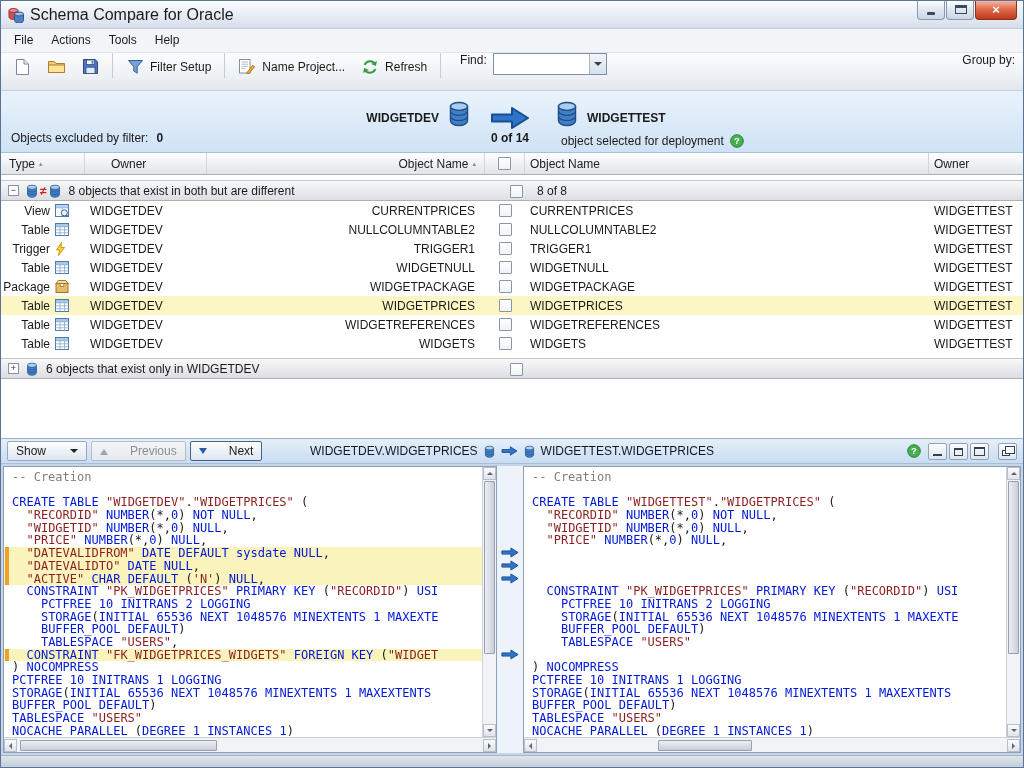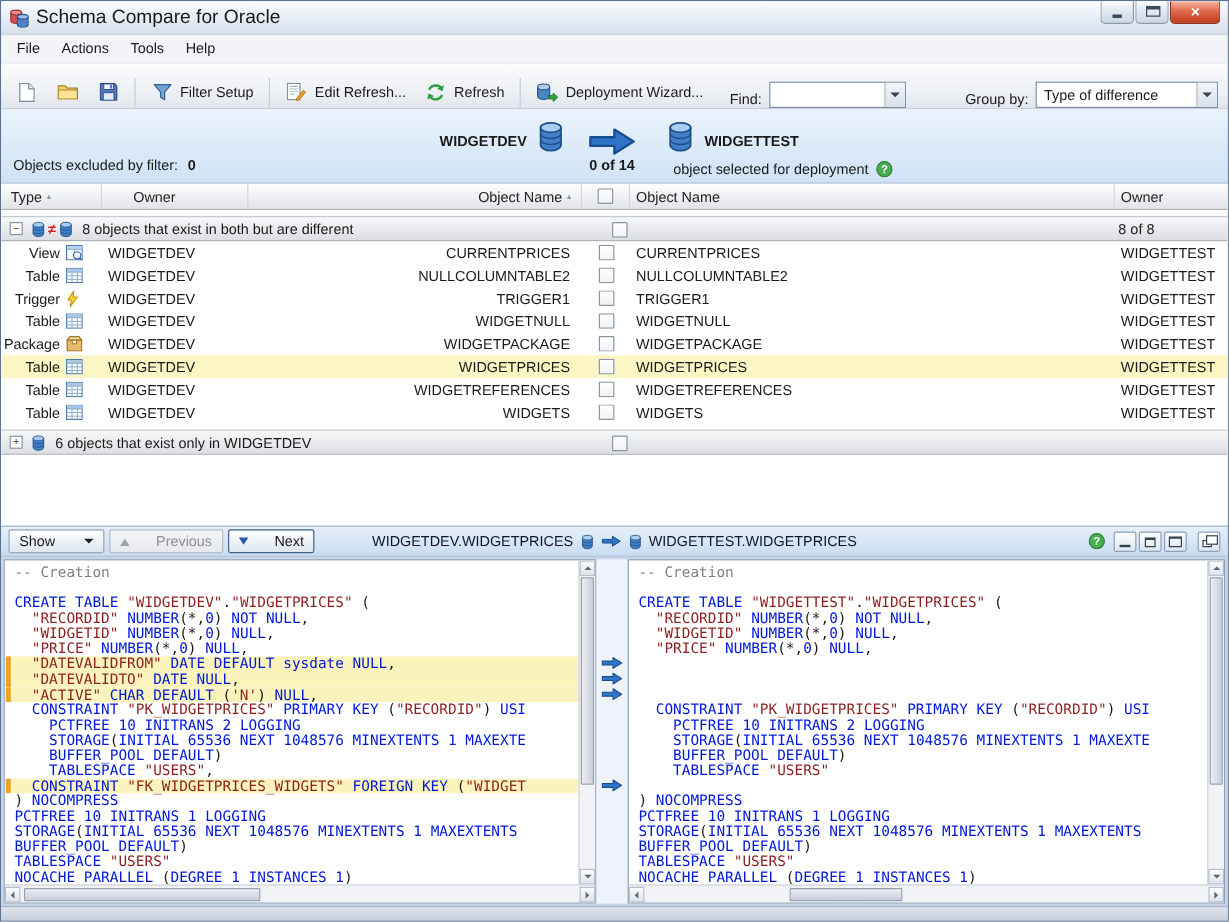--- a/index.html
+++ b/index.html
@@ -16,21 +16,21 @@
   .winbtn.close{width:42px;background:linear-gradient(#f6b7a4,#e06a4c 45%,#c03a1c);border-color:#8a3420}
   .glyph-min{position:absolute;left:9px;right:9px;bottom:4px;height:3px;background:#3a4a60;border-radius:1px}
   .glyph-max{position:absolute;left:8px;top:4px;width:12px;height:9px;border:1px solid #3a4a60;border-top-width:3px}
   .glyph-close{position:absolute;left:0;right:0;top:1px;text-align:center;color:#fff;font-weight:bold;font-size:13px}
 
   
   .menubar{flex:0 0 24px;display:flex;align-items:flex-start;background:#f2f4f8;border-bottom:1px solid #e2e6ec;padding-left:4px}
   .menu-item{padding:4px 9px}
 
   
-  .toolbar{flex:0 0 38px;display:flex;align-items:flex-end;background:linear-gradient(#fbfcfd,#eef1f5 60%,#e2e7ed);border-bottom:1px solid #c8cfd8;padding:0 8px 0 4px}
+  .toolbar{flex:0 0 38px;display:flex;align-items:flex-start;background:linear-gradient(#fbfcfd,#eef1f5 60%,#e2e7ed);border-bottom:1px solid #c8cfd8;padding:0 8px 0 4px}
   .tbtn{display:inline-flex;align-items:center;gap:6px;padding:5px 8px;border-radius:3px;white-space:nowrap}
   .ticon{display:inline-flex;width:18px;height:17px;align-items:center;justify-content:center}
   .tsep{width:1px;height:25px;background:#c4ccd6;margin:0 5px}
   .find-label{margin-left:14px}
   .spacer{flex:1}
   .combo{border:1px solid #7e90a8;background:#fff;display:flex;align-items:stretch;height:22px}
   .find-combo{width:114px;margin-left:6px}
   .groupby-combo{width:152px;margin-left:6px}
   .combo input{border:none;outline:none;flex:1;min-width:0;font:inherit;padding:2px 4px;background:transparent}
   .combo-text{flex:1;display:flex;align-items:center;padding:0 6px;white-space:nowrap;overflow:hidden}
@@ -67,21 +67,21 @@
   .c-check{width:40px}
   .c-objr{width:404px}
   .c-ownerr{flex:1}
   .grid-body{flex:1;background:#fff;overflow:hidden}
   .group-row{position:relative;height:21px;margin-top:5px;display:flex;align-items:center;background:linear-gradient(#f7f8f9,#dcdee2);border-top:1px solid #c6c9ce;border-bottom:1px solid #aeb2b8;padding-left:7px}
   .expander{width:11px;height:11px;border:1px solid #8594a8;background:#fff;font-size:9px;line-height:9px;text-align:center;margin-right:7px;color:#333;flex:0 0 11px}
   .g-icons{display:inline-flex;align-items:center;gap:1px;margin-right:8px}
   .neq{color:#d42020;font-weight:bold;font-size:12px;margin:0 1px}
   .g-label{white-space:nowrap}
   .g-check{position:absolute;left:509px;top:4px}
-  .g-count{position:absolute;left:557px;width:404px;text-align:right}
+  .g-count{position:absolute;left:536px;width:404px;text-align:left}
   .grid-row{height:19px;display:flex;align-items:center;background:#fff}
   .grid-row.sel{background:#fbf6c3}
   .cell{overflow:hidden;white-space:nowrap;display:flex;align-items:center}
   .cell.c-type{justify-content:flex-end;padding-right:16px;gap:5px}
   .cell.c-owner{padding-left:5px}
   .cell.c-objl{justify-content:flex-end;padding-right:10px}
   .cell.c-check{justify-content:center}
   .cell.c-objr,.cell.c-ownerr{padding-left:5px}
   .t-icon{display:inline-flex;width:14px}
   .checkbox{width:13px;height:13px;border:1px solid #8a96a8;background:linear-gradient(#ffffff,#f0f2f5);border-radius:1px;display:inline-block}
@@ -209,59 +209,43 @@
       </span>
     <span class="tsep"></span>
     <span class="tbtn">
         <span class="ticon">
           <svg width="16" height="15" viewBox="0 0 16 15">
             <rect x="0.5" y="0.5" width="10.5" height="13.5" fill="#fff" stroke="#8090a8"></rect>
             <path d="M2.5 3 H9 M2.5 5.2 H9 M2.5 7.4 H9 M2.5 9.6 H6.5" stroke="#a8b4c4" stroke-width="0.9"></path>
             <path d="M8.2 13.2 L13.8 6.2 L15.6 7.7 L10 14.6 L7.8 15 Z" fill="#f5a623" stroke="#ab6a10" stroke-width="0.8"></path>
           </svg>
         </span>
-        <span>Edit Refresh...</span>
+        <span>Name Project...</span>
       </span>
     <span class="tbtn">
         <span class="ticon">
           <svg width="16" height="16" viewBox="0 0 16 16">
             <path d="M13.4 5.4 A6 6 0 0 0 2.6 5.8" fill="none" stroke="#2f9e3f" stroke-width="2"></path>
             <path d="M15 2 L13.8 7 L9.2 5 Z" fill="#2f9e3f"></path>
             <path d="M2.6 10.6 A6 6 0 0 0 13.4 10.2" fill="none" stroke="#2f9e3f" stroke-width="2"></path>
             <path d="M1 14 L2.2 9 L6.8 11 Z" fill="#2f9e3f"></path>
           </svg>
         </span>
         <span>Refresh</span>
       </span>
     <span class="tsep"></span>
-    <span class="tbtn">
-        <span class="ticon">
-          <svg width="18" height="16" viewBox="0 0 18 16">
-            <path d="M1 3.4 V11 C1 12.6 3.2 13.9 6 13.9 C8.8 13.9 11 12.6 11 11 V3.4" fill="#4a84c4" stroke="#2a5890"></path>
-            <ellipse cx="6" cy="3.4" rx="5" ry="2.4" fill="#b0cce8" stroke="#2a5890"></ellipse>
-            <path d="M10 10.5 H14 V8.5 L17.8 12 L14 15.5 V13.5 H10 Z" fill="#2f9e3f" stroke="#1e6e2a" stroke-width="0.7"></path>
-          </svg>
-        </span>
-        <span>Deployment Wizard...</span>
-      </span>
     <span class="find-label">Find:</span>
     <span class="combo find-combo">
       <input value="" style="">
       <span class="combo-btn">
           <span class="caret"></span>
         </span>
     </span>
     <span class="spacer"></span>
     <span>Group by:</span>
-    <span class="combo groupby-combo">
-      <span class="combo-text">Type of difference</span>
-      <span class="combo-btn">
-          <span class="caret"></span>
-        </span>
-    </span>
   </div>
 
   <div class="band">
     <span class="band-src">WIDGETDEV</span>
     <span class="band-src-icon"><svg width="24" height="27" viewBox="0 0 16 19">
           <path d="M2 4.5 V14.5 C2 16.4 4.7 18 8 18 C11.3 18 14 16.4 14 14.5 V4.5 Z" fill="#4080c8" stroke="#1e4f86"></path>
           <path d="M2 8.4 C3 10 5.2 10.8 8 10.8 C10.8 10.8 13 10 14 8.4 M2 12 C3 13.6 5.2 14.4 8 14.4 C10.8 14.4 13 13.6 14 12" fill="none" stroke="#1e4f86" stroke-width="0.9"></path>
           <ellipse cx="8" cy="4.5" rx="6" ry="2.8" fill="#a8cdf0" stroke="#1e4f86"></ellipse>
         </svg></span>
     <span class="band-arrow"><svg width="42" height="24" viewBox="0 0 20 12">

